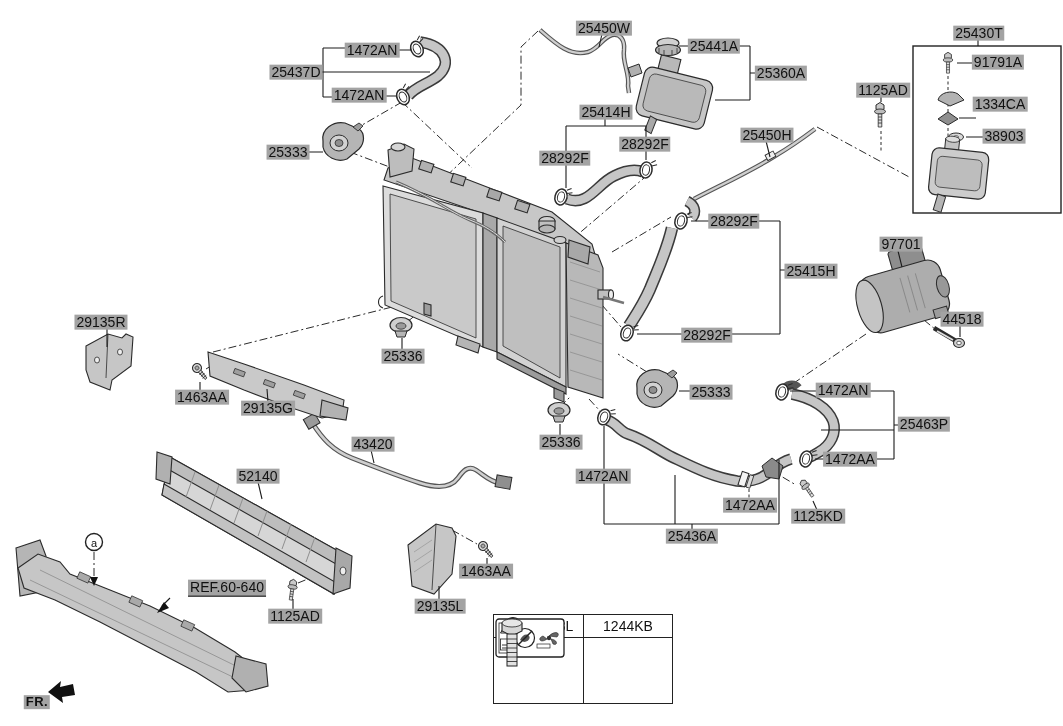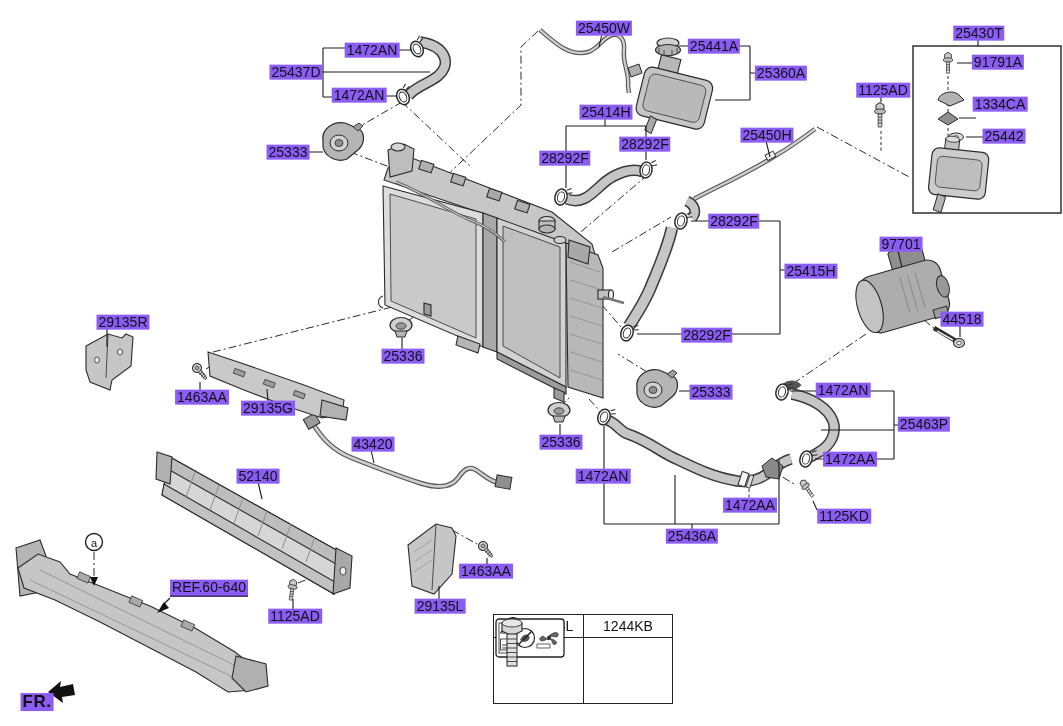--- a/index.html
+++ b/index.html
@@ -1,22 +1,22 @@
 <!DOCTYPE html>
 <html><head>
 <meta charset="utf-8">
 <style>
   html,body{margin:0;padding:0;background:#fff;}
   .stage{position:relative;width:1063px;height:726px;background:#fff;overflow:hidden;
          font-family:"Liberation Sans",sans-serif;color:#111;}
   .stage svg{position:absolute;left:0;top:0;}
-  .lbl{position:absolute;transform:translate(-50%,-50%);background:#8b5cf6;padding:0 2px;
+  .lbl{position:absolute;transform:translate(-50%,-50%);background:#a3a3a3;padding:0 2px;
        font-size:14px;line-height:1.05;white-space:nowrap;color:#111;}
-  .lbl.ref{border-bottom:1.6px solid #111;padding-bottom:1px;}
-  .lbl.fr{font-size:17px;font-weight:bold;letter-spacing:.5px;}
+  .lbl.ref{border-bottom:1.6px solid #111;padding-bottom:1px;margin-left:18px;}
+  .lbl.fr{font-size:13px;font-weight:bold;letter-spacing:.5px;}
   .ptable{position:absolute;left:493px;top:614px;width:180px;height:90px;border:1.6px solid #222;
           box-sizing:border-box;display:grid;grid-template-columns:90px 1fr;grid-template-rows:23px 1fr;}
   .ptable .cell{border-right:1.2px solid #222;border-bottom:1.2px solid #222;display:flex;
           align-items:center;justify-content:center;gap:5px;font-size:14px;}
   .ptable .cell:nth-child(2n){border-right:none;}
   .ptable .cell.body{border-bottom:none;}
   .circ-a{display:inline-flex;align-items:center;justify-content:center;width:16px;height:16px;
           border:1.3px solid #222;border-radius:50%;font-size:11px;line-height:1;background:#fff;}
 </style>
 </head>
@@ -284,40 +284,40 @@
 <div class="lbl" style="left:714px;top:46px">25441A</div>
 <div class="lbl" style="left:781px;top:73px">25360A</div>
 <div class="lbl" style="left:606px;top:112px">25414H</div>
 <div class="lbl" style="left:565px;top:158px">28292F</div>
 <div class="lbl" style="left:645px;top:144px">28292F</div>
 <div class="lbl" style="left:767px;top:135px">25450H</div>
 <div class="lbl" style="left:979px;top:33px">25430T</div>
 <div class="lbl" style="left:998px;top:62px">91791A</div>
 <div class="lbl" style="left:883px;top:90px">1125AD</div>
 <div class="lbl" style="left:1000px;top:104px">1334CA</div>
-<div class="lbl" style="left:1004px;top:136px">25442</div>
+<div class="lbl" style="left:1004px;top:136px">38903</div>
 <div class="lbl" style="left:734px;top:221px">28292F</div>
 <div class="lbl" style="left:811px;top:271px">25415H</div>
 <div class="lbl" style="left:901px;top:244px">97701</div>
 <div class="lbl" style="left:962px;top:319px">44518</div>
 <div class="lbl" style="left:707px;top:335px">28292F</div>
-<div class="lbl" style="left:123px;top:322px">29135R</div>
+<div class="lbl" style="left:101px;top:322px">29135R</div>
 <div class="lbl" style="left:403px;top:356px">25336</div>
 <div class="lbl" style="left:202px;top:397px">1463AA</div>
 <div class="lbl" style="left:268px;top:408px">29135G</div>
 <div class="lbl" style="left:373px;top:444px">43420</div>
 <div class="lbl" style="left:561px;top:442px">25336</div>
 <div class="lbl" style="left:711px;top:392px">25333</div>
 <div class="lbl" style="left:843px;top:390px">1472AN</div>
 <div class="lbl" style="left:924px;top:424px">25463P</div>
 <div class="lbl" style="left:850px;top:459px">1472AA</div>
 <div class="lbl" style="left:603px;top:476px">1472AN</div>
 <div class="lbl" style="left:258px;top:476px">52140</div>
 <div class="lbl" style="left:750px;top:505px">1472AA</div>
-<div class="lbl" style="left:844px;top:516px">1125KD</div>
+<div class="lbl" style="left:818px;top:516px">1125KD</div>
 <div class="lbl" style="left:692px;top:536px">25436A</div>
 <div class="lbl ref" style="left:209px;top:588px">REF.60-640</div>
 <div class="lbl" style="left:295px;top:616px">1125AD</div>
 <div class="lbl" style="left:486px;top:571px">1463AA</div>
 <div class="lbl" style="left:440px;top:606px">29135L</div>
 <div class="lbl fr" style="left:37px;top:702px">FR.</div>
 
 <div class="ptable">
   <div class="cell">
     <span class="circ-a">a</span>

